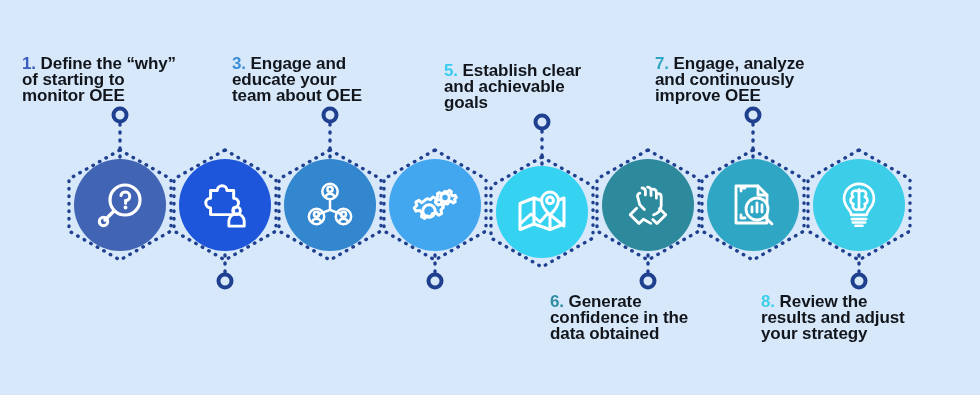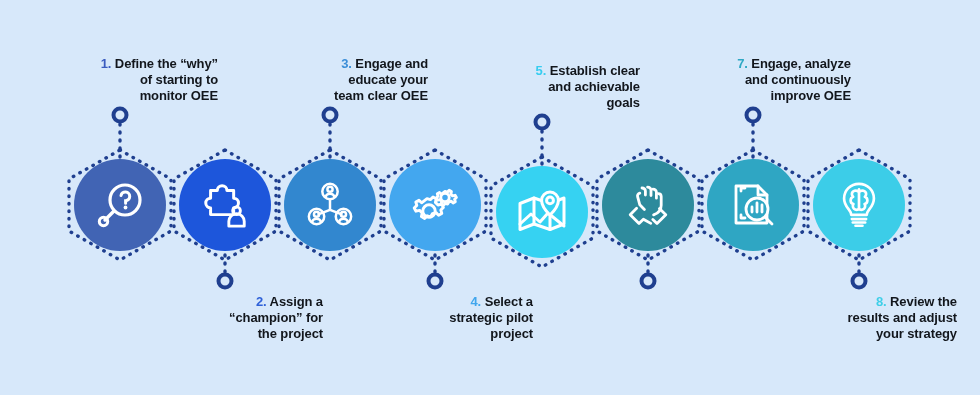--- a/index.html
+++ b/index.html
@@ -41,23 +41,23 @@
   .connector { position: absolute; left: 50%; width: 60px; margin-left: -16px; }
   .connector svg { display: block; overflow: visible; }
   .conn-up   { top: 108px;  height: 56px; }
   .conn-down { top: 232px;  height: 56px; }
   
   .caption {
     position: absolute;
     left: 50%;
     width: 196px;
     margin-left: -98px;
-    text-align: right;
+    text-align: left;
     color: #12161c;
-    font-size: 13px;
+    font-size: 17px;
     line-height: 16.2px;
     font-weight: 700;
     letter-spacing: -0.1px;
   }
   .caption-top    { top: 56px; }
   .caption-bottom { top: 294px; }
   .caption .num { font-weight: 700; }
   .caption .txt { white-space: pre-line; }
 </style>
 </head>
@@ -90,26 +90,20 @@
           <line x1="20" y1="32" x2="11" y2="41" stroke="#fff" stroke-width="3.4" stroke-linecap="round"></line>
           <circle cx="9.5" cy="42.5" r="4.2" fill="none" stroke="#fff" stroke-width="3"></circle>
           <path d="M27 16.5a4.4 4.4 0 1 1 4.6 5.2v2.6" fill="none" stroke="#fff" stroke-width="3" stroke-linecap="round"></path>
           <circle cx="31.5" cy="28.5" r="1.9" fill="#fff"></circle>
         </svg>
       </div>
     </div>
   </div>
 
   <div class="step" style="left:120px;">
-    <div class="caption caption-bottom">
-      <span class="num" style="color: rgb(47, 97, 216);">2.</span>
-      <span class="txt">Assign a
-“champion” for
-the project</span>
-    </div>
     <div class="connector conn-down">
       <svg width="60" height="56" viewBox="0 0 60 56">
         <circle cx="16" cy="49" r="6.5" fill="none" stroke="#1f3f8f" stroke-width="4"></circle>
         <line x1="16" y1="40" x2="16" y2="2" stroke="#1f3f8f" stroke-width="3.4" stroke-linecap="round" stroke-dasharray="1 7"></line>
       </svg>
     </div>
     <div class="node-wrap">
       <div class="hex-dotted">
         <svg viewBox="0 0 118 118">
           <polygon points="59,4 110,33 110,85 59,114 8,85 8,33" fill="none" stroke="#1f3f8f" stroke-width="3.4" stroke-linecap="round" stroke-dasharray="0.5 7"></polygon>
@@ -123,21 +117,21 @@
         </svg>
       </div>
     </div>
   </div>
 
   <div class="step" style="left:225px;">
     <div class="caption caption-top">
       <span class="num" style="color: rgb(59, 142, 216);">3.</span>
       <span class="txt">Engage and
 educate your
-team clear OEE</span>
+team about OEE</span>
     </div>
     <div class="connector conn-up">
       <svg width="60" height="56" viewBox="0 0 60 56">
         <circle cx="16" cy="7" r="6.5" fill="none" stroke="#1f3f8f" stroke-width="4"></circle>
         <line x1="16" y1="16" x2="16" y2="54" stroke="#1f3f8f" stroke-width="3.4" stroke-linecap="round" stroke-dasharray="1 7"></line>
       </svg>
     </div>
     <div class="node-wrap">
       <div class="hex-dotted">
         <svg viewBox="0 0 118 118">
@@ -159,26 +153,20 @@
             <circle cx="40" cy="38" r="8"></circle>
             <circle cx="40" cy="35.6" r="2.7"></circle>
             <path d="M35.2 43.6a5.2 5.2 0 0 1 9.6 0"></path>
           </g>
         </svg>
       </div>
     </div>
   </div>
 
   <div class="step" style="left:330px;">
-    <div class="caption caption-bottom">
-      <span class="num" style="color: rgb(64, 166, 237);">4.</span>
-      <span class="txt">Select a
-strategic pilot
-project</span>
-    </div>
     <div class="connector conn-down">
       <svg width="60" height="56" viewBox="0 0 60 56">
         <circle cx="16" cy="49" r="6.5" fill="none" stroke="#1f3f8f" stroke-width="4"></circle>
         <line x1="16" y1="40" x2="16" y2="2" stroke="#1f3f8f" stroke-width="3.4" stroke-linecap="round" stroke-dasharray="1 7"></line>
       </svg>
     </div>
     <div class="node-wrap">
       <div class="hex-dotted">
         <svg viewBox="0 0 118 118">
           <polygon points="59,4 110,33 110,85 59,114 8,85 8,33" fill="none" stroke="#1f3f8f" stroke-width="3.4" stroke-linecap="round" stroke-dasharray="0.5 7"></polygon>
@@ -227,20 +215,26 @@
           <g fill="none" stroke="#fff" stroke-width="3" stroke-linejoin="round">
             <path d="M34 6a8.4 8.4 0 0 1 8.4 8.4c0 6.3-8.4 14.6-8.4 14.6s-8.4-8.3-8.4-14.6A8.4 8.4 0 0 1 34 6z" fill="#36d2f2"></path>
             <circle cx="34" cy="14.4" r="3.4"></circle>
           </g>
         </svg>
       </div>
     </div>
   </div>
 
   <div class="step" style="left:543px;">
+    <div class="caption caption-bottom">
+      <span class="num" style="color: rgb(46, 142, 160);">6.</span>
+      <span class="txt">Generate
+confidence in the
+data obtained</span>
+    </div>
     <div class="connector conn-down">
       <svg width="60" height="56" viewBox="0 0 60 56">
         <circle cx="16" cy="49" r="6.5" fill="none" stroke="#1f3f8f" stroke-width="4"></circle>
         <line x1="16" y1="40" x2="16" y2="2" stroke="#1f3f8f" stroke-width="3.4" stroke-linecap="round" stroke-dasharray="1 7"></line>
       </svg>
     </div>
     <div class="node-wrap">
       <div class="hex-dotted">
         <svg viewBox="0 0 118 118">
           <polygon points="59,4 110,33 110,85 59,114 8,85 8,33" fill="none" stroke="#1f3f8f" stroke-width="3.4" stroke-linecap="round" stroke-dasharray="0.5 7"></polygon>

